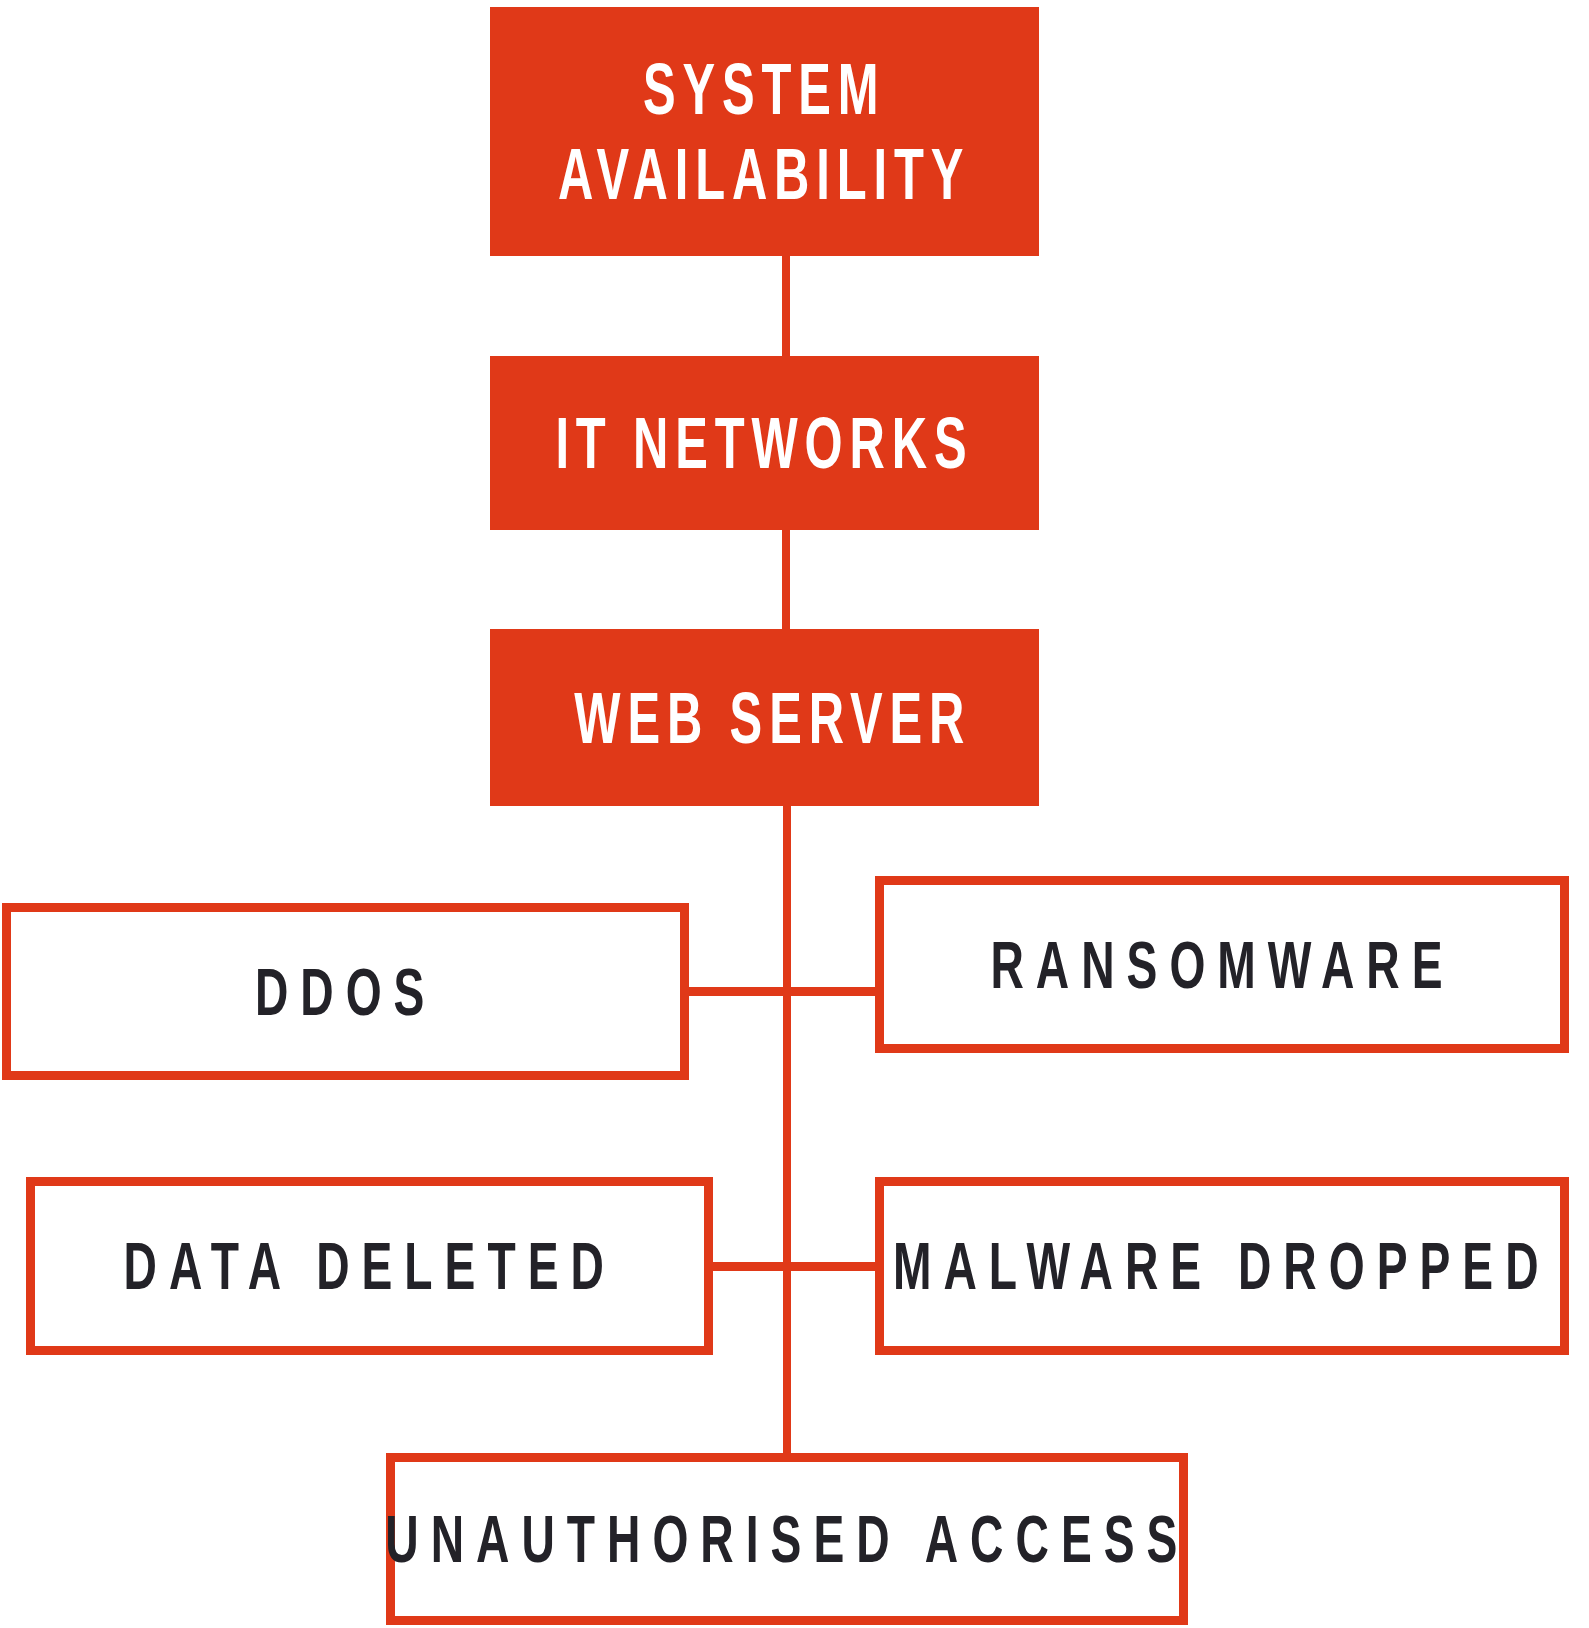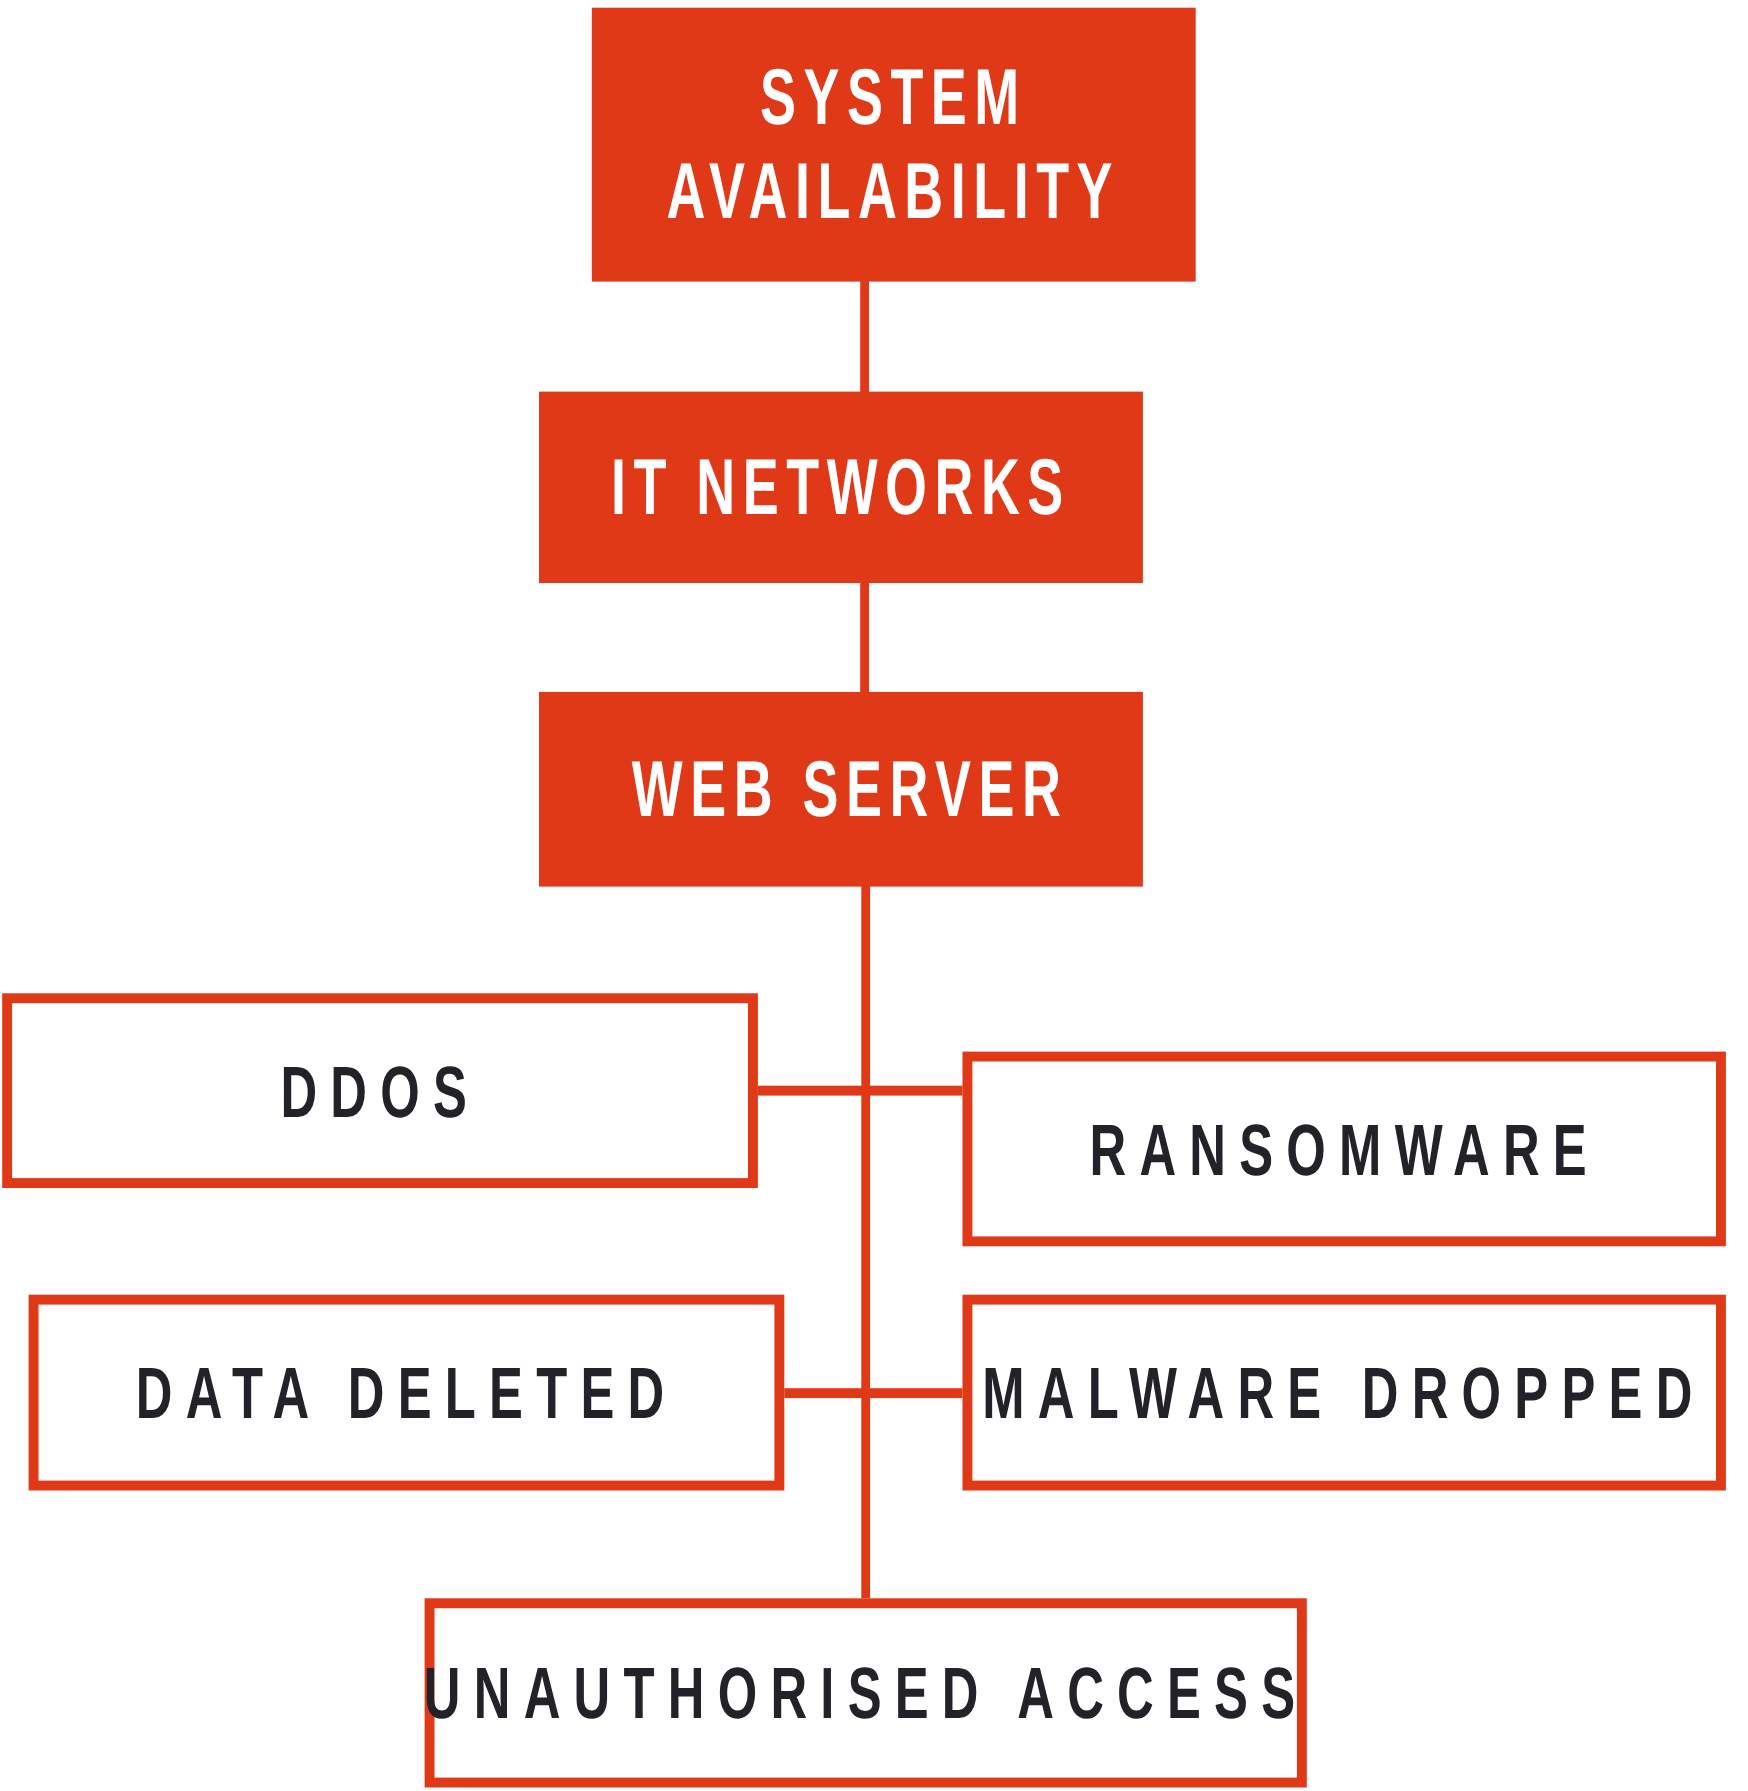--- a/index.html
+++ b/index.html
@@ -75,40 +75,40 @@
   <div class="connector" style="left:782px; top:252px; width:8px; height:108px;"></div>
 
   <div class="connector" style="left:782px; top:526px; width:8px; height:107px;"></div>
 
   <div class="connector" style="left:783px; top:800px; width:8px; height:660px;"></div>
 
   <div class="connector" style="left:683px; top:987px; width:198px; height:9px;"></div>
 
   <div class="connector" style="left:683px; top:1262px; width:198px; height:9px;"></div>
 
-  <div class="node filled" style="left:490px; top:7px; width:549px; height:249px;margin-left:48px;">
+  <div class="node filled" style="left:490px; top:7px; width:549px; height:249px;">
     <div class="lbl lbl-filled stack">
       <span class="line">SYSTEM</span>
       <span class="line">AVAILABILITY</span>
     </div>
   </div>
 
   <div class="node filled" style="left:490px; top:356px; width:549px; height:174px;">
     <span class="lbl lbl-filled">IT NETWORKS</span>
   </div>
 
   <div class="node filled" style="left:490px; top:629px; width:549px; height:177px;padding-left:16px;">
     <span class="lbl lbl-filled">WEB SERVER</span>
   </div>
 
   <div class="node outlined" style="left:2px; top:903px; width:687px; height:177px;">
     <span class="lbl lbl-outlined">DDOS</span>
   </div>
 
-  <div class="node outlined" style="left:875px; top:956px; width:694px; height:177px;">
+  <div class="node outlined" style="left:875px; top:876px; width:694px; height:177px;">
     <span class="lbl lbl-outlined">RANSOMWARE</span>
   </div>
 
   <div class="node outlined" style="left:2px; top:1177px; width:687px; height:178px;margin-left:24px;">
     <span class="lbl lbl-outlined">DATA DELETED</span>
   </div>
 
   <div class="node outlined" style="left:875px; top:1177px; width:694px; height:178px;align-items:center;">
     <span class="lbl lbl-outlined">MALWARE DROPPED</span>
   </div>

